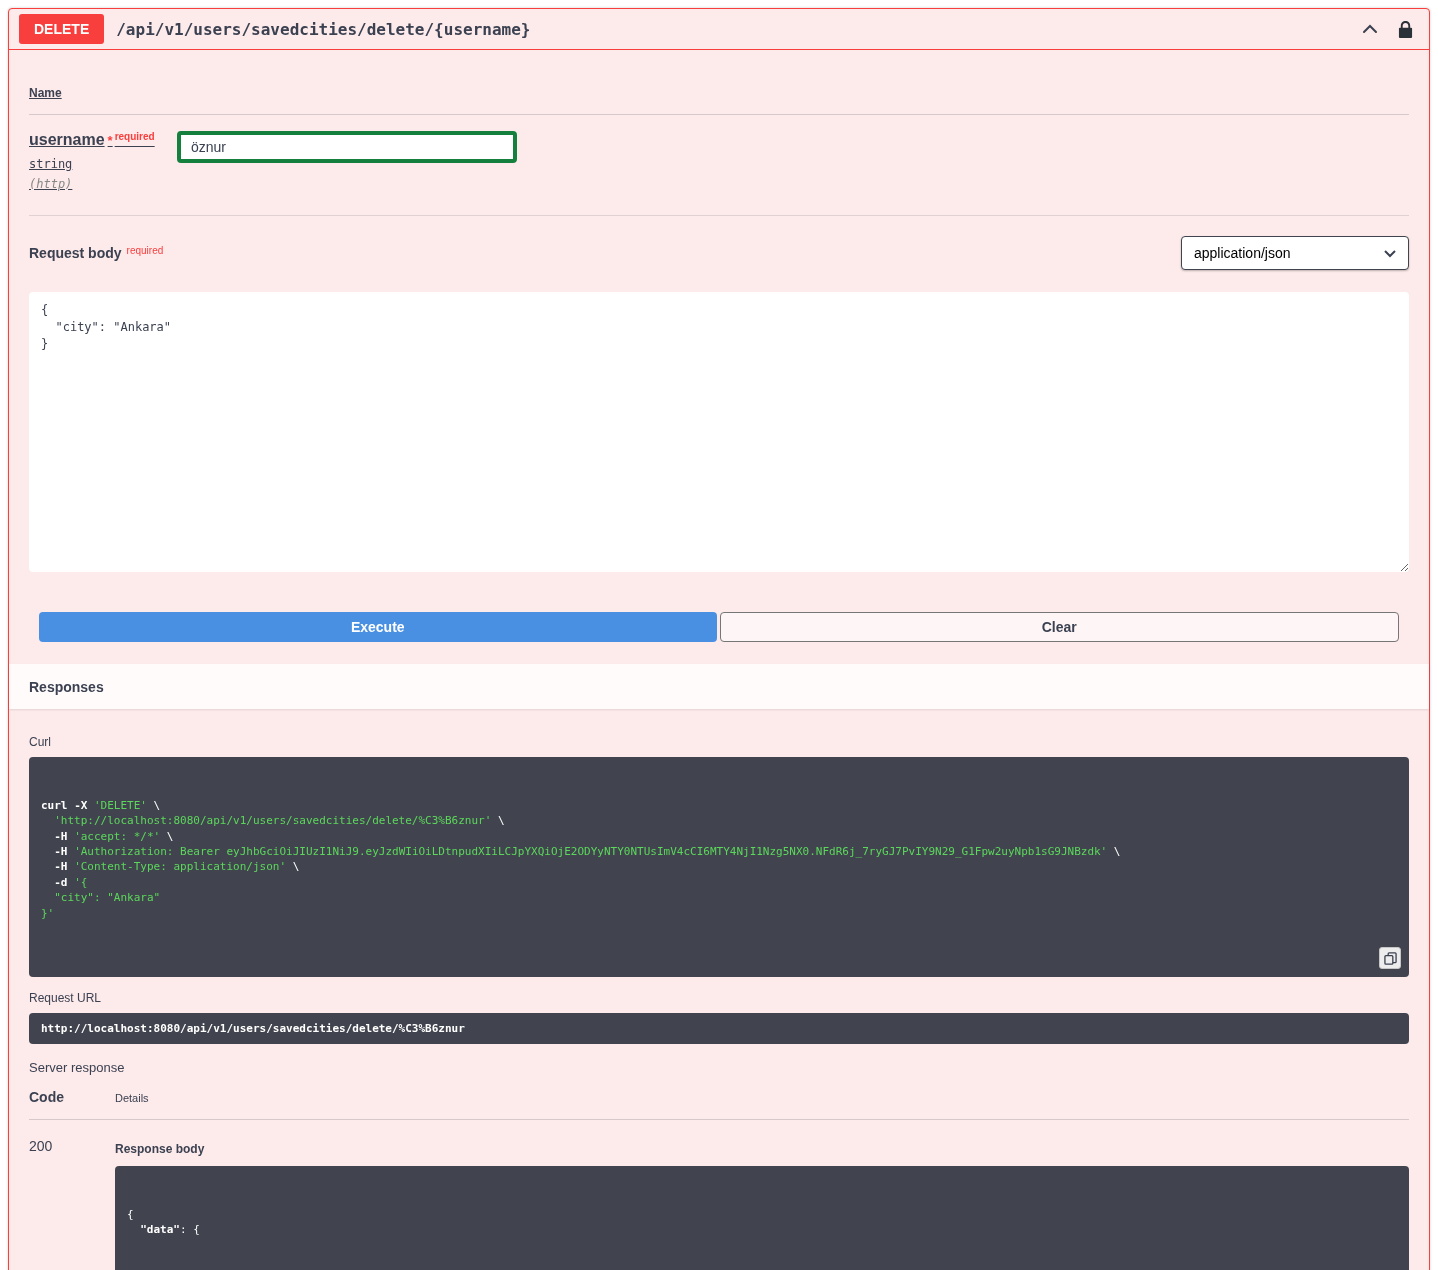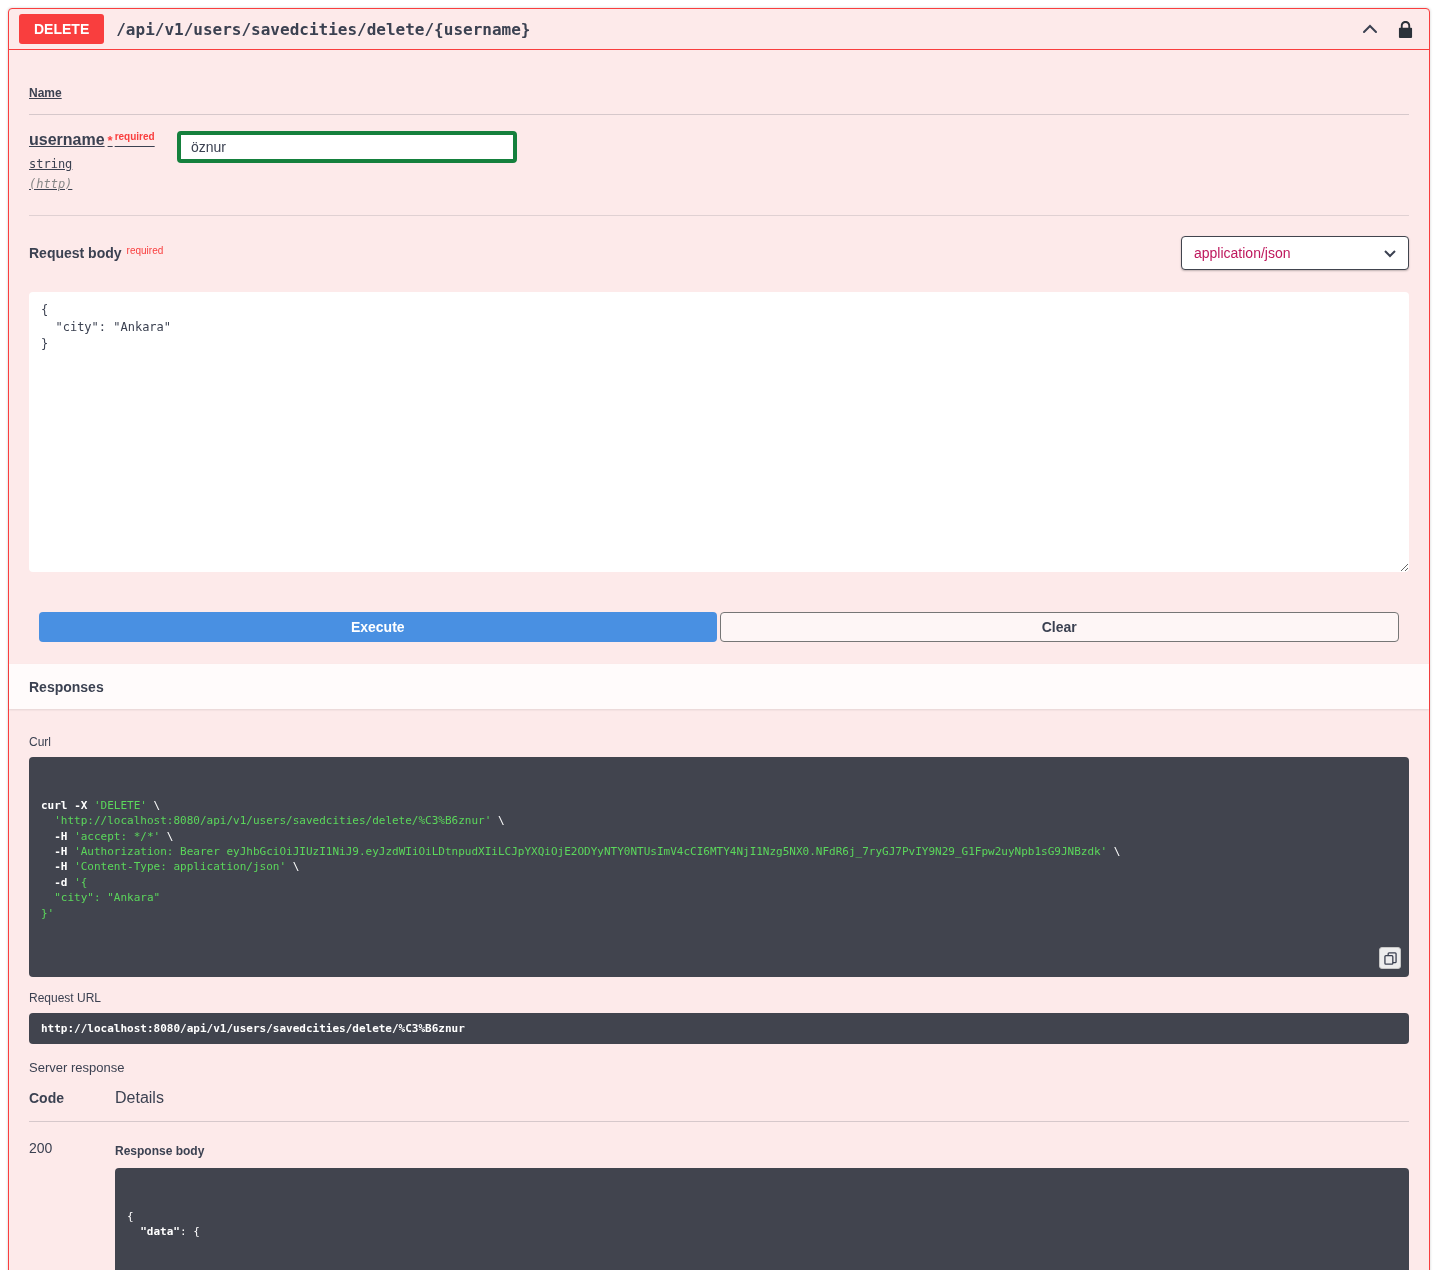--- a/index.html
+++ b/index.html
@@ -81,21 +81,21 @@
     background: #fff; outline: none;
   }
   
   .reqbody-header { display: flex; align-items: center; padding: 20px 20px 12px; }
   .reqbody-label { font-size: 14px; font-weight: bold; color: #3b4151; }
   .reqbody-required { color: #f93e3e; font-size: 10px; vertical-align: top; margin-left: 5px; position: relative; top: -3px; }
   .ct-select {
     margin-left: auto; width: 228px; height: 34px;
     border: 1px solid #41444e; border-radius: 4px; background: #fff;
     display: flex; align-items: center; justify-content: space-between;
-    padding: 0 12px; font-size: 14px; color: #be185d;
+    padding: 0 12px; font-size: 14px; color: #000000;
     box-shadow: 0 1px 2px rgba(0,0,0,.25); cursor: pointer;
   }
   .body-editor-wrap { padding: 10px 20px 0; }
   .body-editor {
     display: block; width: 100%; height: 280px;
     background: #fff; border: none; border-radius: 4px;
     padding: 10px 12px; outline: none; resize: both;
     font-family: "DejaVu Sans Mono", monospace; font-size: 12px; line-height: 1.4;
     color: #3b4151;
   }
@@ -138,21 +138,21 @@
     background: #ededed; border: 1px solid #c6c6c6;
     display: flex; align-items: center; justify-content: center;
     cursor: pointer; padding: 0;
   }
   .server-label { font-size: 13px; color: #3b4151; margin-top: 12px; }
   .resp-table-head {
     display: flex; align-items: baseline;
     padding: 14px 0 14px; border-bottom: 1px solid rgba(59,65,81,.2);
   }
   .code-col { width: 86px; font-size: 14px; font-weight: bold; color: #3b4151; }
-  .details-col { font-size: 16px; color: #3b4151; }
+  .details-col { font-size: 11px; color: #3b4151; }
   .resp-row { display: flex; padding-top: 18px; }
   .status-code { width: 86px; font-size: 14px; color: #3b4151; }
   .resp-details { flex: 1; }
   .resp-body-label { font-size: 12px; font-weight: bold; color: #3b4151; margin: 4px 0 10px; }
 </style>
 </head>
 <body>
 
 <div class="opblock">
 

